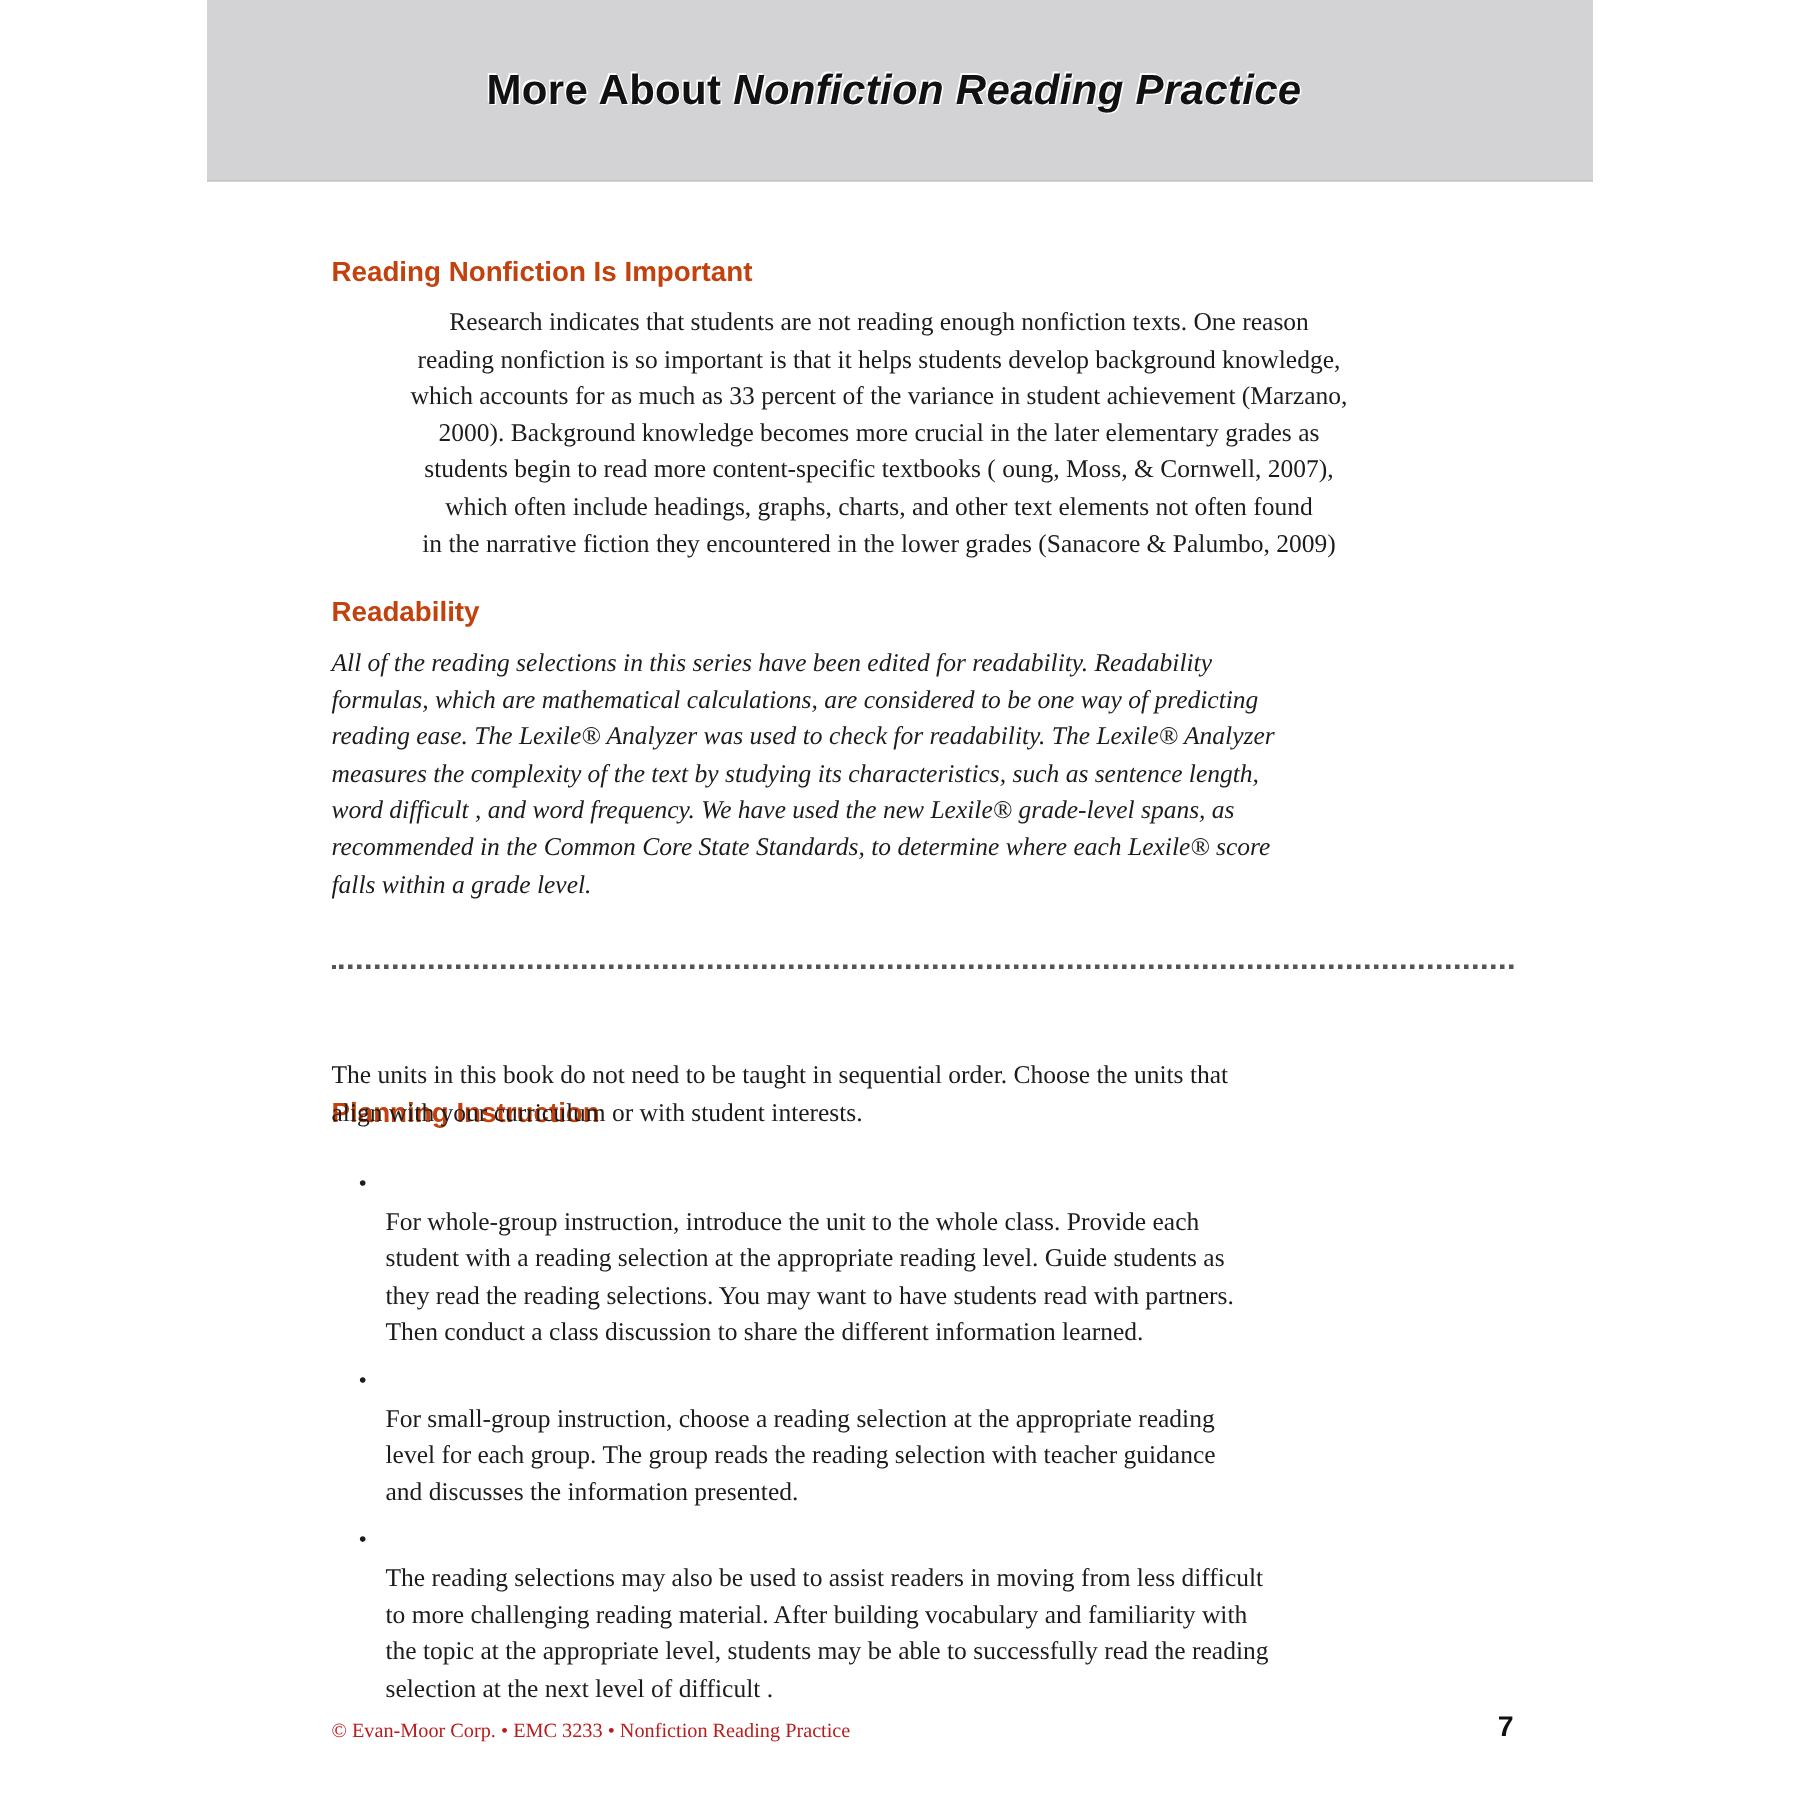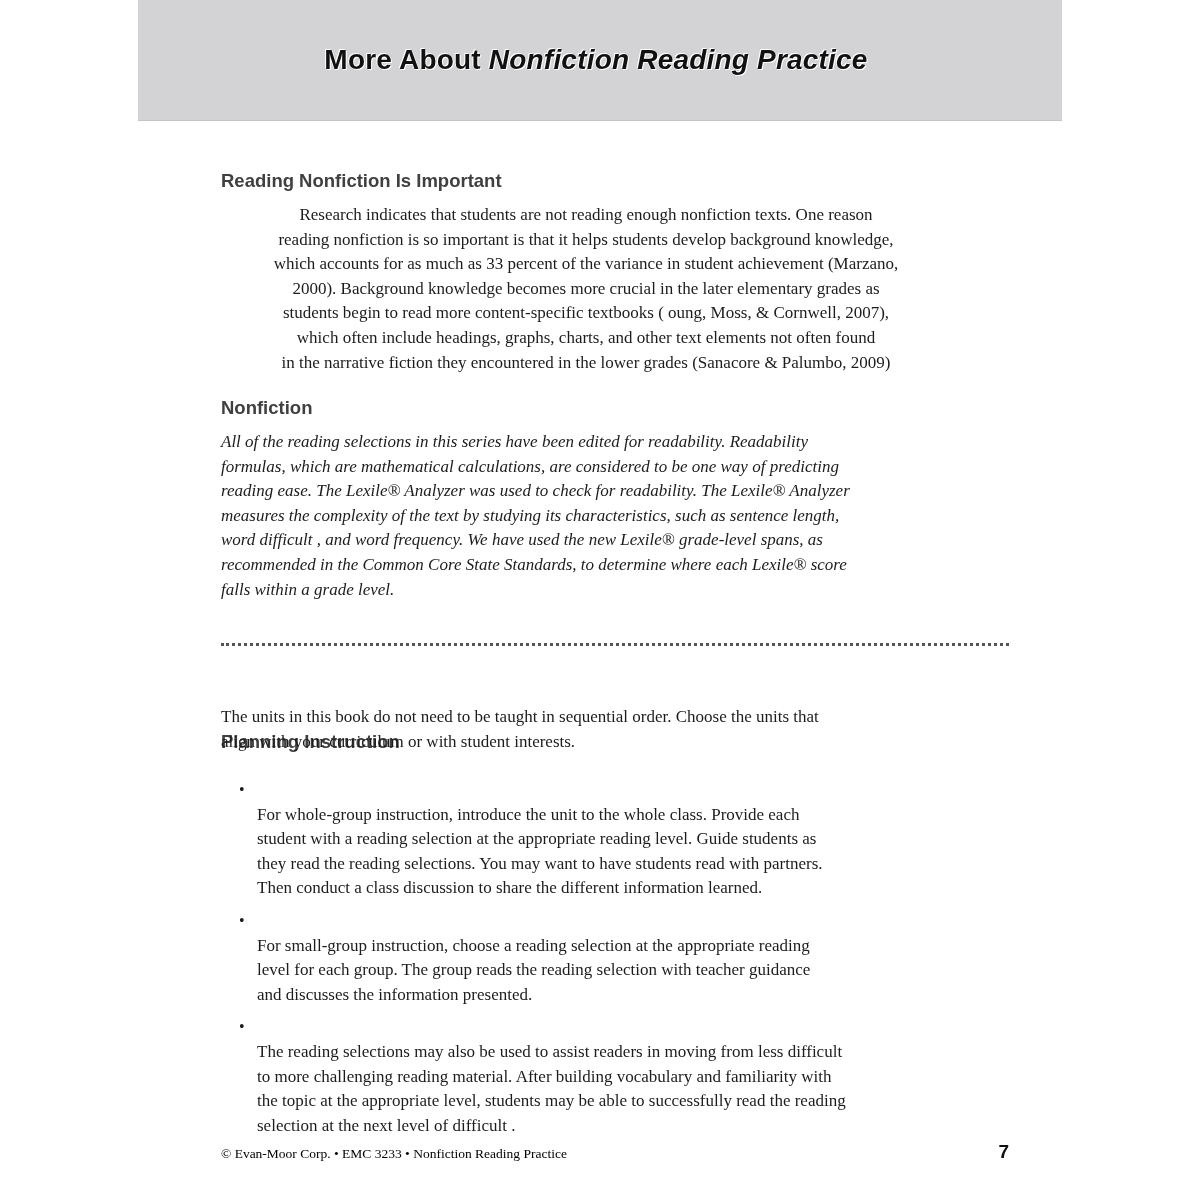--- a/index.html
+++ b/index.html
@@ -45,21 +45,21 @@
       left: 221px;
       top: 0;
       width: 790px;
     }
     .section-heading {
       position: absolute;
       left: 0;
       font-family: "Liberation Sans", sans-serif;
       font-weight: bold;
       font-size: 18.5px;
-      color: #404040;
+      color: #c2410c;
       margin: 0;
     }
     .para {
       position: absolute;
       left: 0;
       width: 730px;
       font-family: "Liberation Serif", serif;
       font-size: 17px;
       line-height: 24.6px;
       color: #1c1c1c;
@@ -104,21 +104,21 @@
       top: 1145px;
       width: 788px;
       height: 20px;
     }
     .footer-text {
       position: absolute;
       left: 0;
       top: 1px;
       font-family: "Liberation Serif", serif;
       font-size: 13.5px;
-      color: #000000;
+      color: #b91c1c;
     }
     .page-number {
       position: absolute;
       right: 0;
       top: -4px;
       font-family: "Liberation Sans", sans-serif;
       font-weight: bold;
       font-size: 19px;
       color: #111;
     }
@@ -133,21 +133,21 @@
 <div class="content">
   <h2 class="section-heading" style="top:170px;">Reading Nonfiction Is Important</h2>
   <p class="para" style="top:203px;text-align:center;">Research indicates that students are not reading enough nonfiction texts. One reason
 reading nonfiction is so important is that it helps students develop background knowledge,
 which accounts for as much as 33 percent of the variance in student achievement (Marzano,
 2000). Background knowledge becomes more crucial in the later elementary grades as
 students begin to read more content-specific textbooks (  oung, Moss, &amp; Cornwell, 2007),
 which often include headings, graphs, charts, and other text elements not often found
 in the narrative fiction they encountered in the lower grades (Sanacore &amp; Palumbo, 2009)</p>
 
-  <h2 class="section-heading" style="top:397px;">Nonfiction</h2>
+  <h2 class="section-heading" style="top:397px;">Readability</h2>
   <p class="para" style="top:430px;font-style:italic;">All of the reading selections in this series have been edited for readability. Readability
 formulas, which are mathematical calculations, are considered to be one way of predicting
 reading ease. The Lexile® Analyzer was used to check for readability. The Lexile® Analyzer
 measures the complexity of the text by studying its characteristics, such as sentence length,
 word difficult  , and word frequency. We have used the new Lexile® grade-level spans, as
 recommended in the Common Core State Standards, to determine where each Lexile® score
 falls within a grade level.</p>
 
   <div class="dotted-rule"></div>
 

